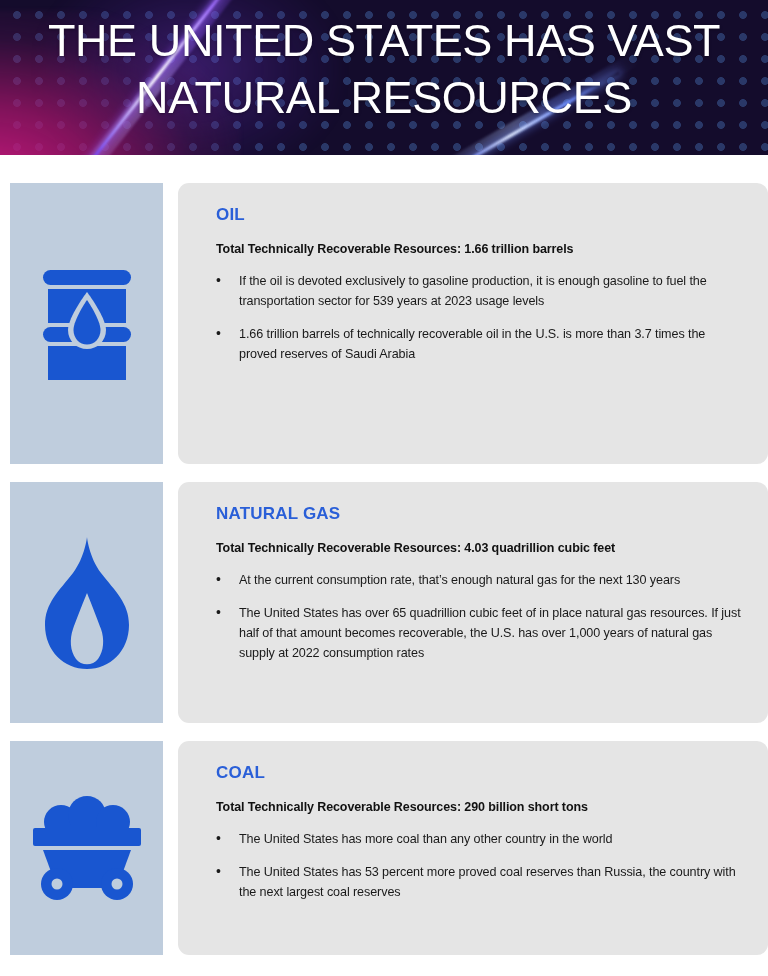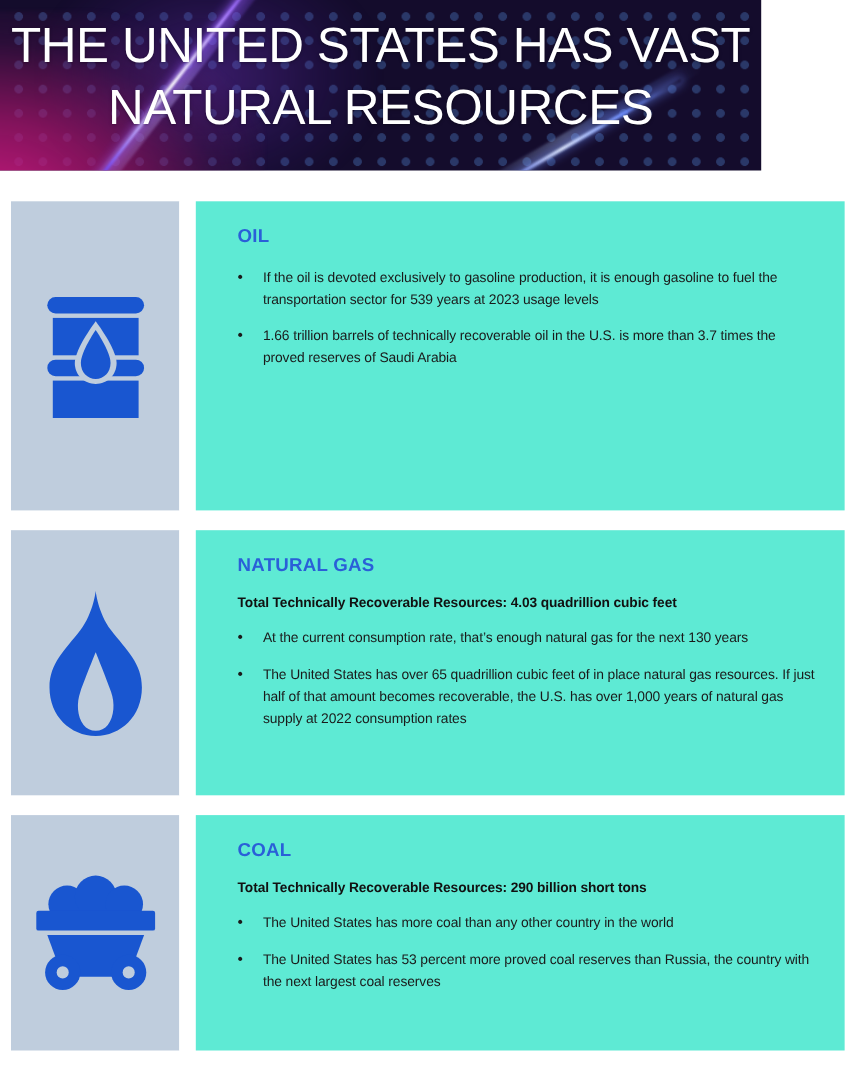--- a/index.html
+++ b/index.html
@@ -8,21 +8,21 @@
     width: 768px;
     height: 976px;
     background: #ffffff;
     font-family: "Liberation Sans", sans-serif;
     overflow: hidden;
   }
 
   
   .header {
     position: relative;
-    width: 692px;
+    width: 768px;
     height: 155px;
     background: #140c2c;
     overflow: hidden;
   }
   
   .header .dots {
     position: absolute;
     inset: 0;
     background-image: radial-gradient(circle, #2b3a6b 3.6px, rgba(43,58,107,0) 4.2px);
     background-size: 22px 22px;
@@ -118,22 +118,23 @@
     justify-content: center;
     flex: 0 0 153px;
   }
   .spacer-gap {
     width: 15px;
     flex: 0 0 15px;
     background: #ffffff;
   }
   .content-panel {
     flex: 1 1 auto;
-    background: #5eead4;
+    background: #e5e5e5;
     padding: 22px 26px 24px 38px;
+    border-radius: 11px;
   }
 
   .sec-title {
     color: #2a5fd8;
     font-size: 17px;
     font-weight: 700;
     letter-spacing: 0.2px;
     margin-bottom: 17px;
   }
   .sec-subtitle {
@@ -201,20 +202,21 @@
           <rect x="8" y="59" width="88" height="15" rx="7.5" fill="#1956d0"></rect>
           <rect x="13" y="78" width="78" height="34" fill="#1956d0"></rect>
           <path d="M52 24 C52 24 33 49 33 62 C33 73 41.5 81 52 81 C62.5 81 71 73 71 62 C71 49 52 24 52 24 Z" fill="#bfcddd"></path>
           <path d="M52 32 C52 32 38.5 51.5 38.5 62 C38.5 70.5 44.5 76.5 52 76.5 C59.5 76.5 65.5 70.5 65.5 62 C65.5 51.5 52 32 52 32 Z" fill="#1956d0"></path>
         </svg>
       </span>
     </div>
     <div class="spacer-gap"></div>
     <div class="content-panel">
       <div class="sec-title">OIL</div>
+      <div class="sec-subtitle">Total Technically Recoverable Resources: 1.66 trillion barrels</div>
       <ul class="bullets">
         <li>If the oil is devoted exclusively to gasoline production, it is enough gasoline to fuel the transportation sector for 539 years at 2023 usage levels</li>
         <li>1.66 trillion barrels of technically recoverable oil in the U.S. is more than 3.7 times the proved reserves of Saudi Arabia</li>
       </ul>
     </div>
   </div>
 
   <div class="section section-gas">
     <div class="icon-panel">
       <span>

